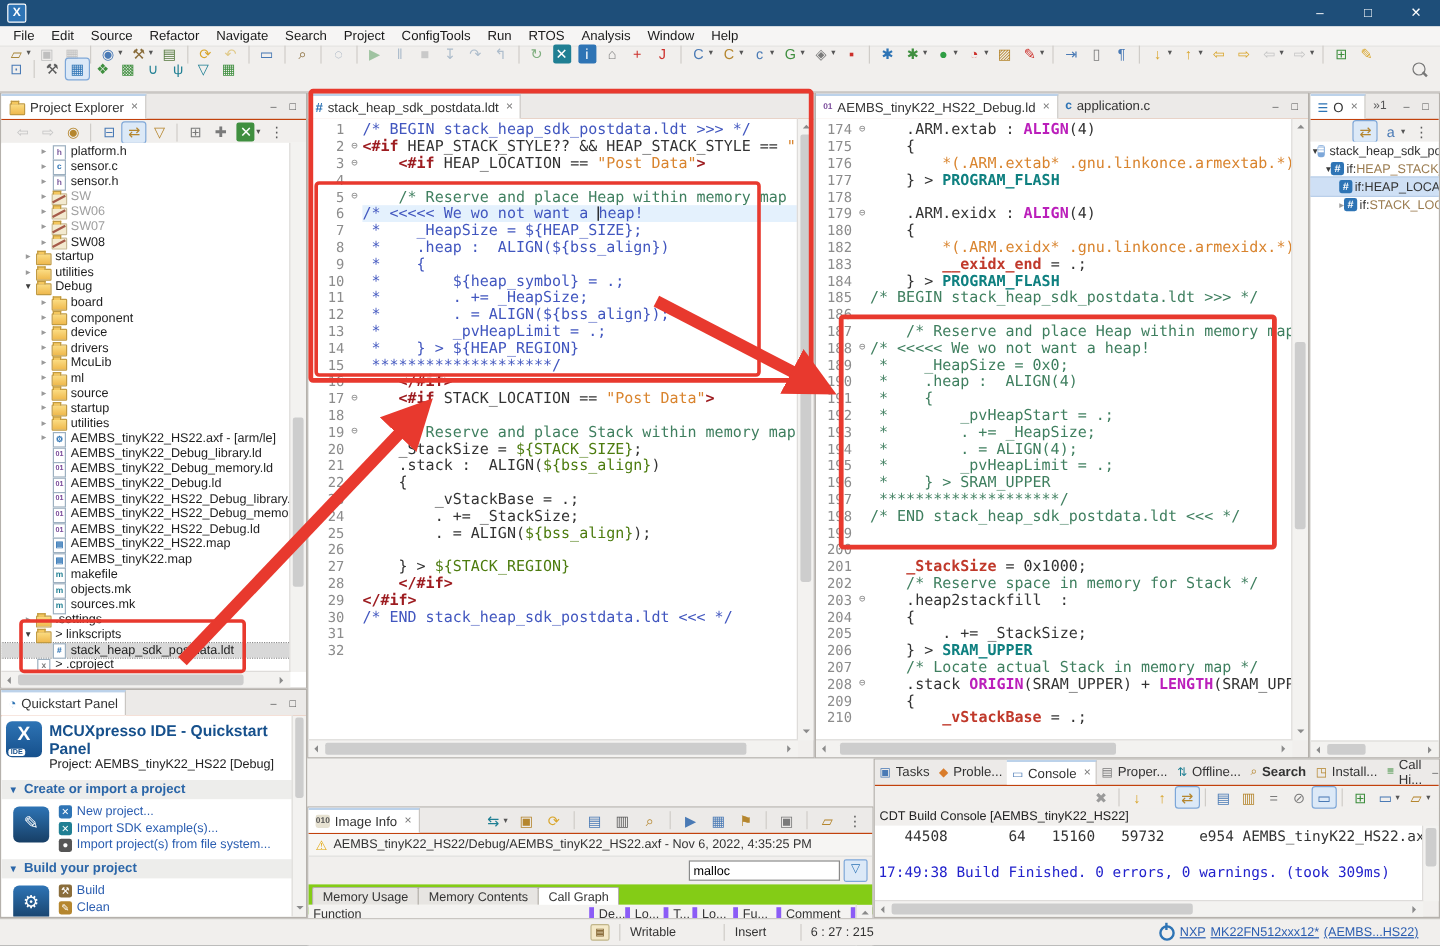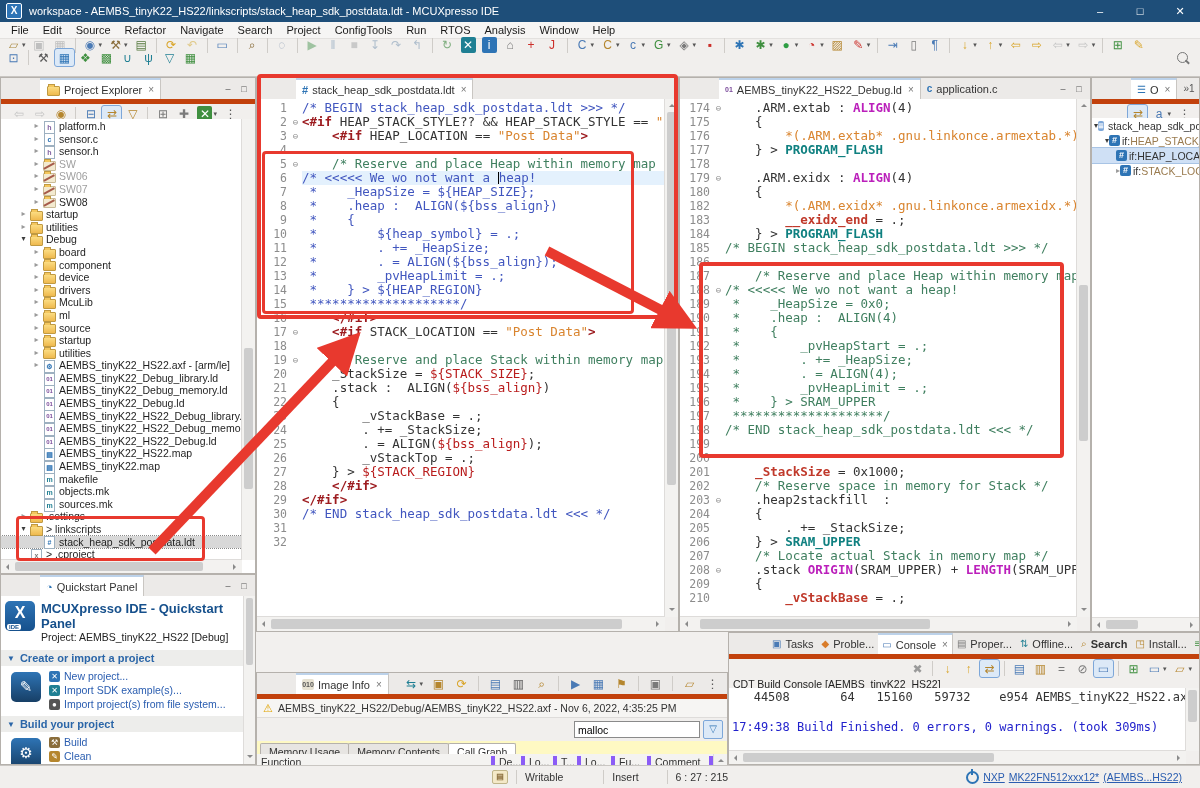--- a/index.html
+++ b/index.html
@@ -23,21 +23,21 @@
   .tbtn{display:flex;align-items:center;height:17px;padding:0 2px;margin:0 1px;border-radius:2px;}
   .tbtn.active{background:#dce9f7;outline:1px solid #7da7d9;}
   .tglyph{width:15px;text-align:center;font-size:12px;line-height:16px;border-radius:2px;}
   .tdd{font-size:7px;color:#555;margin-left:1px;}
   .tsep{width:1px;height:15px;background:#cfccc8;margin:0 4px;}
   .tb-search{margin-left:auto;margin-right:10px;}
   .mag{position:relative;width:9px;height:9px;border:1.5px solid #777;border-radius:50%;display:inline-block;}
   .mag::after{content:"";position:absolute;left:7px;top:8px;width:5px;height:1.5px;background:#777;transform:rotate(45deg);}
   
   .panel{position:absolute;background:#f1efed;border:1px solid #b5b1ac;box-sizing:border-box;overflow:hidden;}
-  .ptabbar{height:21px;background:#eceae8;border-bottom:5px solid #c2410c;display:flex;align-items:stretch;padding-left:39px;}
+  .ptabbar{height:21px;background:#eceae8;border-bottom:1px solid #c2410c;display:flex;align-items:stretch;}
   .ptab{display:flex;align-items:center;padding:0 6px;font-size:11px;color:#333;gap:4px;}
   .ptab.sel{background:#fff;border-right:1px solid #c9c6c2;border-top:2px solid #bcd2ea;}
   .ptab .close{color:#777;font-size:10px;margin-left:2px;}
   .pminmax{margin-left:auto;display:flex;align-items:center;gap:2px;padding-right:4px;}
   .mmbtn{width:14px;height:12px;font-size:9px;line-height:12px;text-align:center;color:#555;}
   .ticonbadge{display:inline-block;text-align:center;font-weight:bold;border-radius:2px;}
   
   .pe-toolbar{height:20px;display:flex;align-items:center;justify-content:flex-end;padding-right:14px;background:#f1efed;border-bottom:1px solid #dddbd8;}
   .tree{position:absolute;left:0;top:42px;right:13px;bottom:13px;background:#fff;overflow:hidden;}
   .pe .tree-bg{position:absolute;left:0;top:41px;right:0;bottom:0;background:#fff;}
@@ -69,21 +69,21 @@
   .code-line{display:flex;height:14px;line-height:14px;font-family:"DejaVu Sans Mono",monospace;font-size:12.5px;white-space:pre;}
   .lnum{flex:none;width:30px;text-align:right;color:#8c8c8c;font-size:11.5px;padding-right:2px;}
   .fold{flex:none;width:13px;color:#8c8c8c;font-size:9px;text-align:center;line-height:14px;}
   .lcode{flex:1 1 auto;}
   .code-line.cur .lcode{background:#e4f1fd;}
   .tk-p{color:#333333;}
   .tk-cmt{color:#3f7f5f;}
   .tk-doc{color:#4156bf;}
   .tk-dir{color:#9d1c20;font-weight:bold;}
   .tk-str{color:#d9842e;}
-  .tk-interp{color:#b91c1c;margin-top:40px;}
+  .tk-interp{color:#4d7c0f;margin-top:40px;}
   .tk-kw{color:#bb1fbb;font-weight:bold;}
   .tk-sect{color:#0f8080;font-weight:bold;}
   .tk-sym{color:#c0392b;font-weight:bold;}
   .caret{display:inline-block;width:0;border-left:1.5px solid #000;height:12px;vertical-align:-2px;}
   
   .ol-toolbar{height:19px;display:flex;justify-content:flex-end;align-items:center;padding-right:4px;background:#f1efed;border-bottom:1px solid #dddbd8;}
   .ol-tree{position:absolute;left:0;top:40px;right:0;bottom:13px;background:#fff;}
   .ol-row{display:flex;align-items:center;height:15px;font-size:10.5px;white-space:nowrap;}
   .ol-row.sel{background:#cfe0f5;outline:1px solid #a8c4e5;}
   .ol-pre{color:#333;margin-left:2px;}
@@ -108,21 +108,21 @@
   .qs-linkcol{display:flex;flex-direction:column;gap:2px;}
   .qs-link{display:flex;align-items:center;gap:4px;color:#2a5db0;font-size:10.5px;}
   .qs-li{width:11px;height:11px;border-radius:2px;text-align:center;font-size:8px;line-height:11px;color:#fff;flex:none;}
   
   .ii-fileline{display:flex;align-items:center;gap:5px;height:18px;background:#f6f5f3;border-bottom:1px solid #dedcda;
                font-size:10.5px;color:#333;padding-left:6px;}
   .warnico{color:#e0a300;font-size:11px;}
   .ii-filterrow{display:flex;align-items:center;justify-content:flex-end;height:23px;gap:3px;padding-right:4px;background:#f1efed;}
   .ii-input{width:118px;height:15px;border:1px solid #8a8a8a;background:#fff;font-size:10.5px;padding:0 3px;font-family:"Liberation Sans",sans-serif;}
   .ii-filterbtn{width:18px;height:17px;background:#dce9f7;border:1px solid #7da7d9;text-align:center;line-height:16px;color:#2e74b5;font-size:10px;border-radius:2px;}
-  .ii-tabs{display:flex;height:19px;background:#fef9c3;border-bottom:6px solid #4d7c0f;padding-left:3px;align-items:flex-end;text-align:right;}
+  .ii-tabs{display:flex;height:19px;background:#84cc16;border-bottom:6px solid #4d7c0f;padding-left:3px;align-items:flex-end;text-align:right;}
   .ii-tab{padding:2px 8px;font-size:10.5px;border:1px solid #b5b1ac;border-bottom:none;background:#e7e5e2;color:#333;margin-right:-1px;border-radius:2px 2px 0 0;}
   .ii-tab.sel{background:#fff;position:relative;top:1px;padding-bottom:3px;}
   .ii-table{position:absolute;left:0;right:13px;bottom:0;top:81px;background:#fff;}
   .ii-hrow{display:flex;background:#f4f3f1;border-bottom:1px solid #dedcda;height:16px;align-items:center;font-size:10.5px;color:#333;}
   .ii-hc{padding:0 4px;border-right:4px solid #8b5cf6;box-sizing:border-box;overflow:hidden;white-space:nowrap;}
   .ii-row{display:flex;height:15px;align-items:center;font-size:10.5px;}
   .ii-c{padding:0 21px;box-sizing:border-box;overflow:hidden;white-space:nowrap;}
   .gdot{width:8px;height:8px;border-radius:50%;background:#3f9f3f;display:inline-block;margin:0 3px;}
   .iit-arrow{color:#555;font-size:8px;width:10px;display:inline-block;text-align:center;}
   .cons-toolbar{display:flex;justify-content:flex-end;align-items:center;height:19px;background:#f1efed;padding-right:4px;}
@@ -145,21 +145,20 @@
   #annRight{left:699px;top:262px;width:357px;height:188px;border-width:4px;}
   #arrows{position:absolute;left:0;top:0;width:1200px;height:788px;pointer-events:none;z-index:41;}
 </style>
 </head>
 <body>
 
 <div class="app">
 
   <div class="titlebar">
     <span class="app-logo">X</span>
-    <span class="title-text">workspace - AEMBS_tinyK22_HS22/linkscripts/stack_heap_sdk_postdata.ldt - MCUXpresso IDE</span>
     <div class="win-controls">
       <span class="win-btn">–</span>
       <span class="win-btn">□</span>
       <span class="win-btn">✕</span>
     </div>
   </div>
 
   <div class="menubar" id="menubar">
       <span class="menu-item">File</span>
       <span class="menu-item">Edit</span>
@@ -785,21 +784,21 @@
           <div class="code-line"><span class="lnum">16</span><span class="fold"></span><span class="lcode"><span class="tk-p">    </span><span class="tk-dir">&lt;/#if&gt;</span></span></div>
           <div class="code-line"><span class="lnum">17</span><span class="fold">⊖</span><span class="lcode"><span class="tk-p">    </span><span class="tk-dir">&lt;#if </span><span class="tk-p">STACK_LOCATION == </span><span class="tk-str">"Post Data"</span><span class="tk-dir">&gt;</span></span></div>
           <div class="code-line"><span class="lnum">18</span><span class="fold"></span><span class="lcode"></span></div>
           <div class="code-line"><span class="lnum">19</span><span class="fold">⊖</span><span class="lcode"><span class="tk-cmt">    /* Reserve and place Stack within memory map */</span></span></div>
           <div class="code-line"><span class="lnum">20</span><span class="fold"></span><span class="lcode"><span class="tk-p">    _StackSize = </span><span class="tk-interp">${STACK_SIZE}</span><span class="tk-p">;</span></span></div>
           <div class="code-line"><span class="lnum">21</span><span class="fold"></span><span class="lcode"><span class="tk-p">    .stack :  ALIGN(</span><span class="tk-interp">${bss_align}</span><span class="tk-p">)</span></span></div>
           <div class="code-line"><span class="lnum">22</span><span class="fold"></span><span class="lcode"><span class="tk-p">    {</span></span></div>
           <div class="code-line"><span class="lnum">23</span><span class="fold"></span><span class="lcode"><span class="tk-p">        _vStackBase = .;</span></span></div>
           <div class="code-line"><span class="lnum">24</span><span class="fold"></span><span class="lcode"><span class="tk-p">        . += _StackSize;</span></span></div>
           <div class="code-line"><span class="lnum">25</span><span class="fold"></span><span class="lcode"><span class="tk-p">        . = ALIGN(</span><span class="tk-interp">${bss_align}</span><span class="tk-p">);</span></span></div>
-          <div class="code-line"><span class="lnum">26</span><span class="fold"></span><span class="lcode"><span class="tk-p">        _vStackTop = .;</span></span></div>
+          <div class="code-line"><span class="lnum">26</span><span class="fold"></span></div>
           <div class="code-line"><span class="lnum">27</span><span class="fold"></span><span class="lcode"><span class="tk-p">    } &gt; </span><span class="tk-interp">${STACK_REGION}</span></span></div>
           <div class="code-line"><span class="lnum">28</span><span class="fold"></span><span class="lcode"><span class="tk-p">    </span><span class="tk-dir">&lt;/#if&gt;</span></span></div>
           <div class="code-line"><span class="lnum">29</span><span class="fold"></span><span class="lcode"><span class="tk-dir">&lt;/#if&gt;</span></span></div>
           <div class="code-line"><span class="lnum">30</span><span class="fold"></span><span class="lcode"><span class="tk-doc">/* END stack_heap_sdk_postdata.ldt &lt;&lt;&lt; */</span></span></div>
           <div class="code-line"><span class="lnum">31</span><span class="fold"></span><span class="lcode"></span></div>
           <div class="code-line"><span class="lnum">32</span><span class="fold"></span><span class="lcode"></span></div>
         </div>
       <div class="vsb" style="top:21px;bottom:14px;">
         <span class="sbbtn sbu" style="top:0;"></span>
           <span class="sbbtn sbd" style="bottom:0;"></span>

